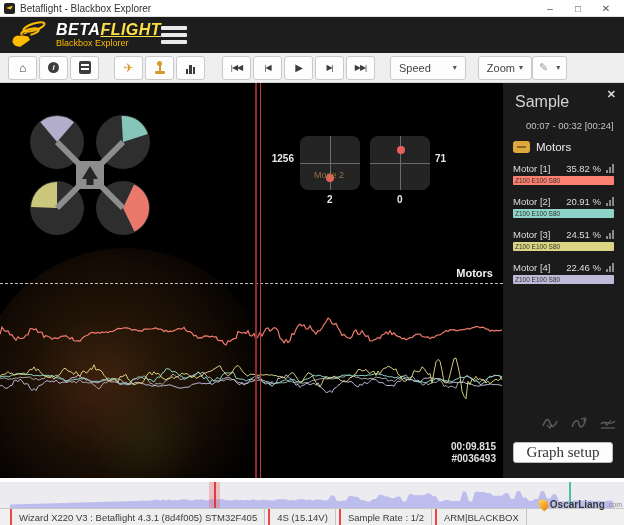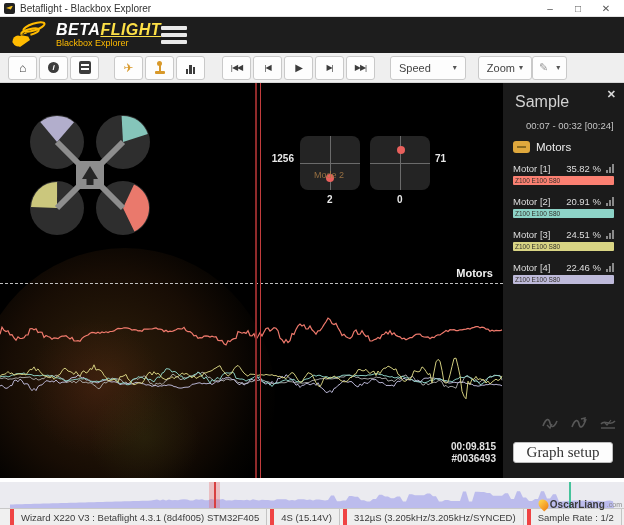--- a/index.html
+++ b/index.html
@@ -98,21 +98,21 @@
   .graph-setup { position:absolute; left:10px; top:359px; width:100px; height:21px; background:#fdfdfd; border:1px solid #bdbdbd;
                  border-radius:3px; font-size:15px; color:#333; display:flex; align-items:center; justify-content:center; cursor:pointer;font-family:Liberation Serif, serif; }
 
   
   .seekgap { height:4px; background:#fff; }
   .seekbar { position:relative; height:26px; background:#ebebf0; cursor:pointer; }
   .seek-red-band { position:absolute; top:0; bottom:0; left:209px; width:11px; background:rgba(235,90,90,.30); }
   .seek-red-line { position:absolute; top:0; bottom:0; left:214px; width:2px; }
   .seek-end-line { position:absolute; top:0; bottom:0; left:569px; width:1.5px; }
   .statusbar { height:17px; background:#f0f0f0; border-top:1px solid #c8c8c8; display:flex; align-items:stretch; padding-left:10px; font-size:9.5px; color:#3a3a3a; }
-  .scell { border-left:4px solid #ef4444; border-right:1px solid #c4c4c4; background:#eeeeee; margin-right:3px;
+  .scell { border-left:2px solid #ef4444; border-right:1px solid #c4c4c4; background:#eeeeee; margin-right:3px;
            display:flex; align-items:center; padding:0 7px; white-space:nowrap; }
   .oscar { position:absolute; right:2px; bottom:15px; display:flex; align-items:center; gap:2px; z-index:5; }
   .flame { width:9px; height:11px; background:linear-gradient(#ffd24a,#f08a1d); border-radius:50% 50% 50% 0; transform:rotate(-45deg); }
   .oscar-name { font-size:10px; font-weight:bold; color:#3a3a3a; }
   .oscar-tld { font-size:7px; color:#8a8a8a; }
 </style>
 </head>
 <body>
 
 <div id="app">
@@ -361,17 +361,16 @@
 
   <div class="oscar">
     <span class="flame"></span>
     <span class="oscar-name">OscarLiang</span>
     <span class="oscar-tld">.com</span>
   </div>
 
   <div class="statusbar">
     <span class="scell">Wizard X220 V3 : Betaflight 4.3.1 (8d4f005) STM32F405</span>
     <span class="scell">4S (15.14V)</span>
-    <span class="scell">312µS (3.205kHz/3.205kHz/SYNCED)</span>
     <span class="scell">Sample Rate : 1/2</span>
     <span class="scell">ARM|BLACKBOX</span>
   </div>
 </div>
 
 </body></html>

